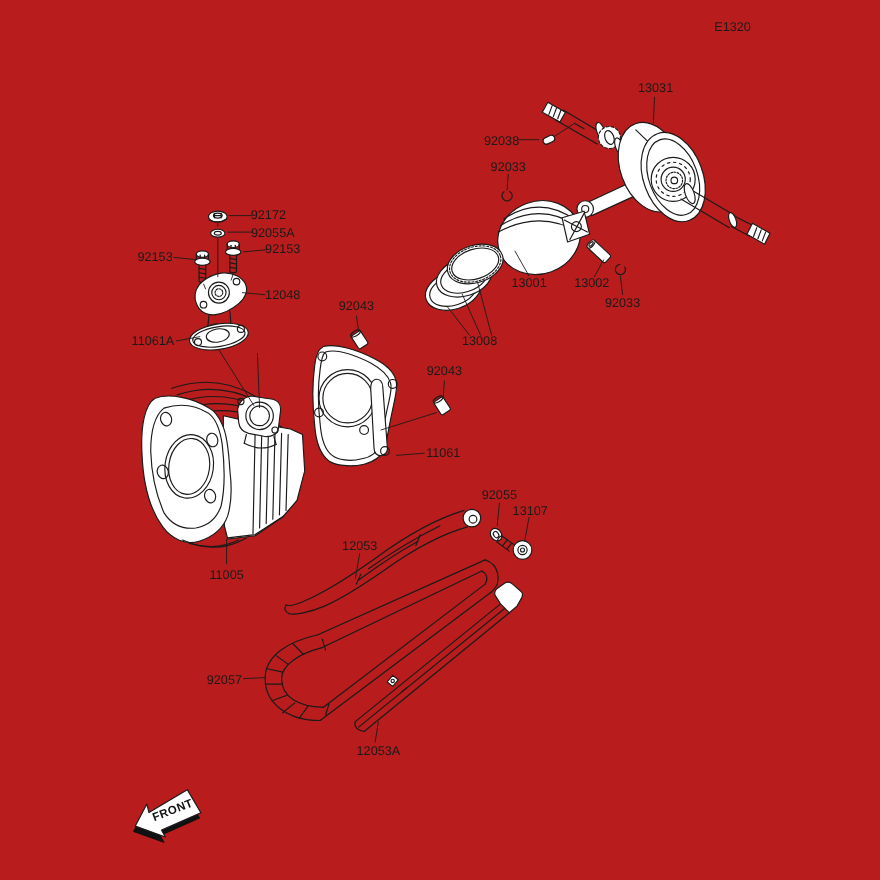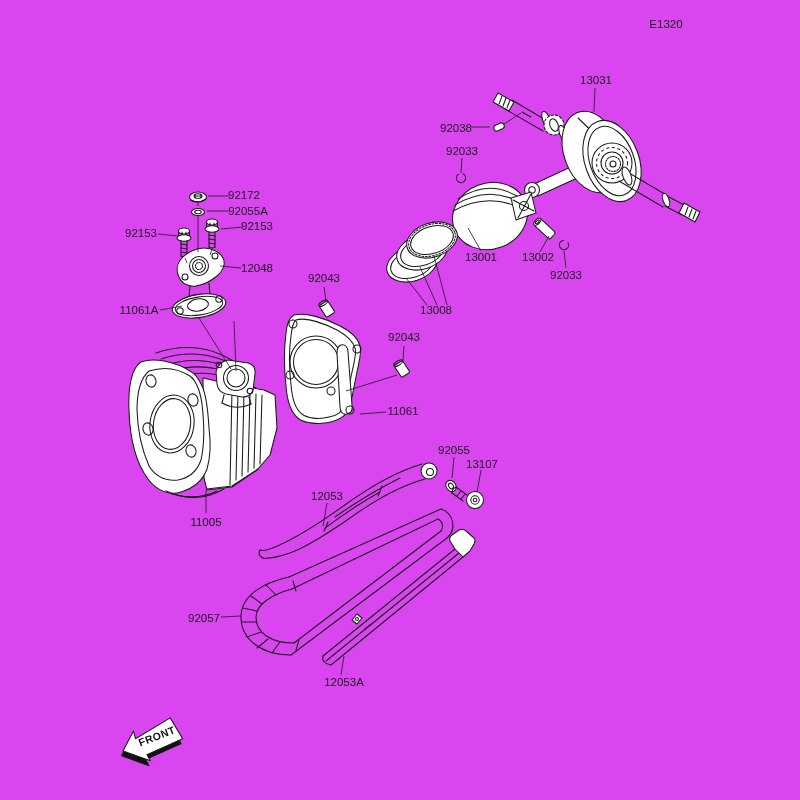--- a/index.html
+++ b/index.html
@@ -1,16 +1,16 @@
 <!DOCTYPE html>
 <html><head>
 <meta charset="utf-8">
 <style>
   html,body{margin:0;padding:0;background:#fff;}
-  .stage{position:relative;width:800px;height:800px;background:#d946ef;overflow:hidden;}
+  .stage{position:relative;width:800px;height:800px;background:#b91c1c;overflow:hidden;}
   svg{display:block;}
   .pt path,.pt line,.pt ellipse,.pt circle,.pt rect,.pt polygon,.pt polyline{
     stroke:#1a1a1a;fill:none;stroke-width:1.05;stroke-linecap:round;stroke-linejoin:round;}
   .pt .wf{fill:#ffffff;}
   .pt .dk{fill:#111111;stroke:#111111;}
   .leaders line{stroke:#1a1a1a;stroke-width:0.8;}
   .lbl{font-family:"Liberation Sans",sans-serif;font-size:11.5px;fill:#1a1a1a;text-anchor:middle;}
   .front-txt{font-family:"Liberation Sans",sans-serif;font-size:10.5px;font-weight:700;
     fill:#111;text-anchor:middle;letter-spacing:0.5px;}
 </style>

